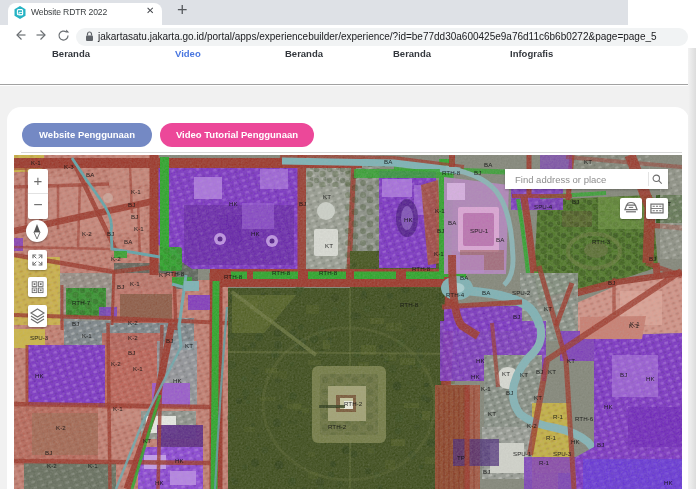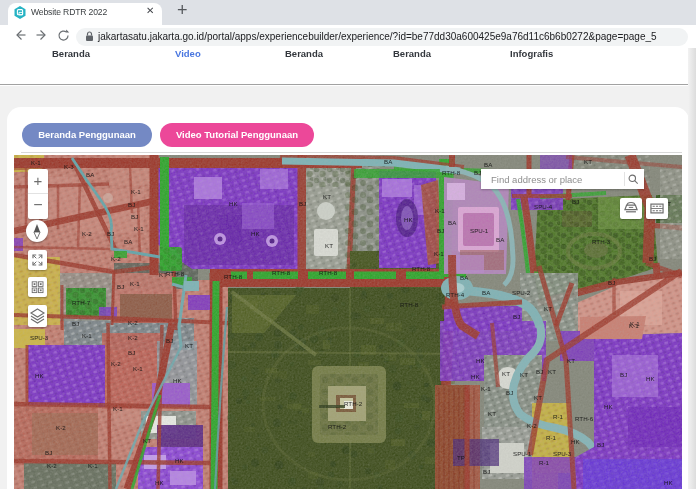--- a/index.html
+++ b/index.html
@@ -1,15 +1,15 @@
 <!DOCTYPE html>
 <html><head><meta charset="utf-8"><style>
 *{margin:0;padding:0;box-sizing:border-box}
 html,body{width:696px;height:489px;overflow:hidden;font-family:"Liberation Sans",sans-serif;background:#fff}
-#tabbar{position:absolute;left:0;top:0;width:696px;height:25px;background:#dee1e6}
+#tabbar{position:absolute;left:0;top:0;width:628px;height:25px;background:#dee1e6}
 #tab{position:absolute;left:8px;top:3px;width:154px;height:22px;background:#fff;border-radius:8px 8px 0 0}
 #favicon{position:absolute;left:14px;top:6px}
 #tabtitle{position:absolute;left:31px;top:7px;font-size:8.6px;color:#3c4043;letter-spacing:-0.15px}
 #tabclose{position:absolute;left:146px;top:5px;font-size:10px;color:#45484d}
 #newtab{position:absolute;left:177px;top:0px;font-size:18px;color:#55585c;font-weight:300}
 #addrbar{position:absolute;left:0;top:25px;width:696px;height:23px;background:#fff}
 .navico{position:absolute;top:29px;color:#5f6368;font-size:12px}
 #omni{position:absolute;left:76px;top:27.5px;width:612px;height:18px;background:#f1f3f4;border-radius:9px}
 #urltxt{position:absolute;left:98px;top:31px;font-size:10px;color:#202124}
 #lock{position:absolute;left:85px;top:30.5px}
@@ -24,21 +24,21 @@
 #scroll{position:absolute;left:688px;top:48px;width:8px;height:441px;background:linear-gradient(90deg,#f2f2f2,#dcdcdc)}
 
 .mbtn{position:absolute;background:#fff;box-shadow:0 1px 2px rgba(0,0,0,.3)}
 #zoomctl{left:28px;top:169px;width:20px;height:50px;border-radius:2px}
 #zoomctl .plus{position:absolute;left:0;top:0;width:20px;height:25px;color:#6e6e6e;font-size:15px;text-align:center;line-height:24px;border-bottom:1px solid #e2e2e2}
 #zoomctl .minus{position:absolute;left:0;top:25px;width:20px;height:25px;color:#6e6e6e;font-size:16px;text-align:center;line-height:22px}
 #compass{left:26px;top:220px;width:22px;height:22px;border-radius:50%}
 #expandb{left:28px;top:250px;width:19px;height:20px;border-radius:2px}
 #gridb{left:28px;top:277px;width:19px;height:20px;border-radius:2px}
 #layersb{left:28px;top:305px;width:19px;height:22px;border-radius:2px}
-#search{position:absolute;left:481px;top:169px;width:163px;height:20px;background:#fff;box-shadow:0 1px 2px rgba(0,0,0,.25)}
+#search{position:absolute;left:505px;top:169px;width:163px;height:20px;background:#fff;box-shadow:0 1px 2px rgba(0,0,0,.25)}
 #search span{position:absolute;left:10px;top:5px;font-size:9.5px;color:#8e8e8e}
 #b1{left:620px;top:198px;width:22px;height:21px;border-radius:2px}
 #b2{left:646px;top:198px;width:22px;height:21px;border-radius:2px}
 </style></head>
 <body>
 <div id="pagebg"></div>
 <div id="card"></div>
 <div id="tabbar">
  <div id="tab"></div>
  <svg id="favicon" width="12" height="13" viewBox="0 0 12 13">
@@ -69,21 +69,21 @@
     <path d="M2.5 4.5V3a2 2 0 0 1 4 0v1.5" stroke="#5f6368" stroke-width="1.2" fill="none"></path>
   </svg>
  <div id="urltxt">jakartasatu.jakarta.go.id/portal/apps/experiencebuilder/experience/?id=be77dd30a600425e9a76d11c6b6b0272&amp;page=page_5</div>
 <div id="navbar"></div>
  <div class="nav" style="left:52px">Beranda</div>
  <div class="nav" style="left:175px;color:#4a77e0">Video</div>
  <div class="nav" style="left:285px">Beranda</div>
  <div class="nav" style="left:393px">Beranda</div>
  <div class="nav" style="left:510px">Infografis</div>
 <div style="position:absolute;left:21px;top:152px;width:661px;height:1px;background:#d8d8d8"></div>
-<div class="btn" id="btn1">Beranda Penggunaan</div>
+<div class="btn" id="btn1">Website Penggunaan</div>
 <div class="btn" id="btn2">Video Tutorial Penggunaan</div>
 <div id="map">
 <svg width="668" height="334" viewBox="0 0 668 334">
 <defs>
 <filter id="nz">
           <feTurbulence type="fractalNoise" baseFrequency="0.55" numOctaves="2"></feTurbulence>
           <feColorMatrix type="matrix" values="0 0 0 0 0.45 0 0 0 0 0.45 0 0 0 0 0.42 0.6 0.6 0.6 0 -0.55"></feColorMatrix>
         </filter>
 <pattern id="pb" width="7" height="5.5" patternUnits="userSpaceOnUse" patternTransform="rotate(-20)">
           <rect x="0.5" y="0.8" width="3" height="2.2" fill="#7e2e22" opacity="0.32"></rect>

